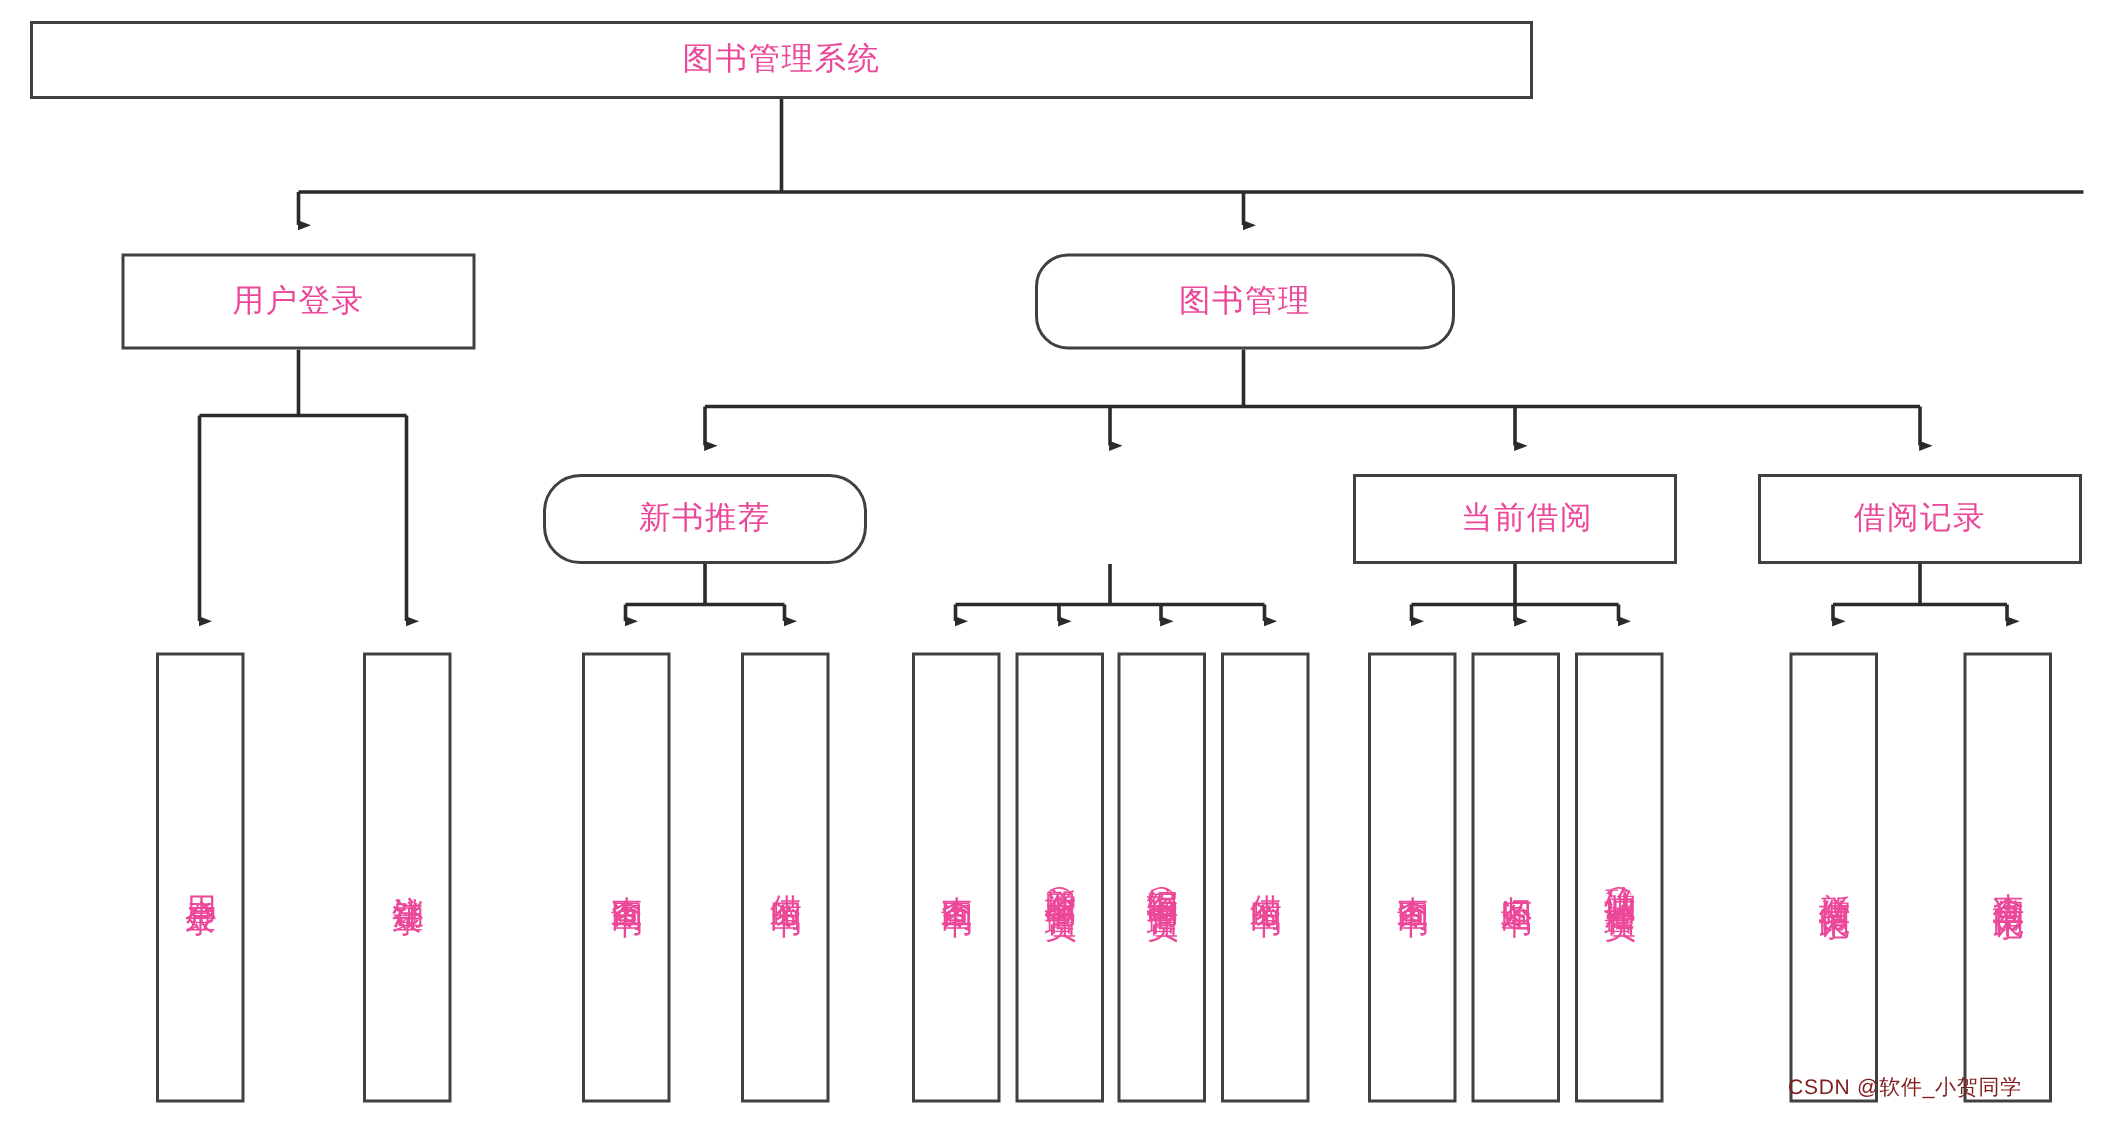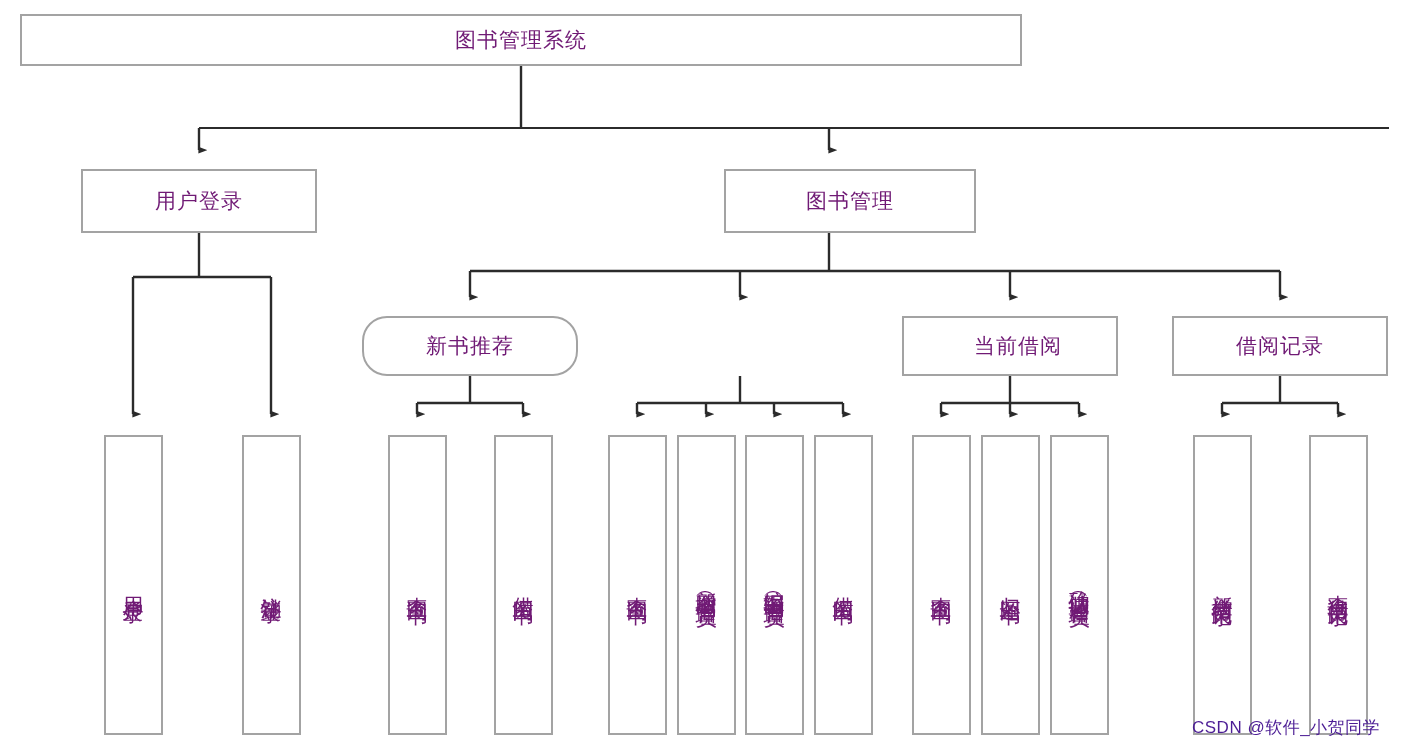--- a/index.html
+++ b/index.html
@@ -24,25 +24,25 @@
     left: 0;
     top: 0;
     width: 1405px;
     height: 747px;
     pointer-events: none;
   }
   .node {
     position: absolute;
     box-sizing: border-box;
     background: #ffffff;
-    border: 2px solid #a3a3a3;
+    border: 2px solid #404040;
     display: flex;
     align-items: center;
     justify-content: center;
-    color: #701a75;
+    color: #ec4899;
   }
   .node-label {
     display: block;
     text-align: center;
     line-height: 1.02;
     letter-spacing: 0.5px;
   }
   
   .node.horiz .node-label {
     font-size: 21px;
@@ -58,22 +58,22 @@
   .node.vert .node-label {
     writing-mode: vertical-rl;
     text-orientation: upright;
     font-size: 21px;
     line-height: 1.0;
     letter-spacing: 2.5px;
     max-height: 100%;
   }
   .watermark {
     position: absolute;
-    font-size: 17px;
-    color: #4c1d95;
+    font-size: 14px;
+    color: #7f1d1d;
     white-space: nowrap;
     letter-spacing: 0.5px;
     font-family: "Liberation Sans", "DejaVu Sans", sans-serif;
   }
 </style>
 </head>
 <body>
 
 <div id="diagram-root">
 
@@ -128,21 +128,21 @@
   </svg>
 
   <div class="node horiz" style="left:20px; top:14px; width:1002px; height:52px;">
     <span class="node-label">图书管理系统</span>
   </div>
 
   <div class="node horiz" style="left:81px; top:169px; width:236px; height:64px;">
     <span class="node-label">用户登录</span>
   </div>
 
-  <div class="node horiz" style="left:724px; top:169px; width:252px; height:64px;">
+  <div class="node horiz" style="left:690px; top:169px; width:280px; height:64px;border-radius:22px;">
     <span class="node-label">图书管理</span>
   </div>
 
   <div class="node horiz" style="left:362px; top:316px; width:216px; height:60px;border-radius:25px;">
     <span class="node-label">新书推荐</span>
   </div>
 
 
   <div class="node horiz" style="left:902px; top:316px; width:216px; height:60px;padding-left:16px;">
     <span class="node-label">当前借阅</span>

